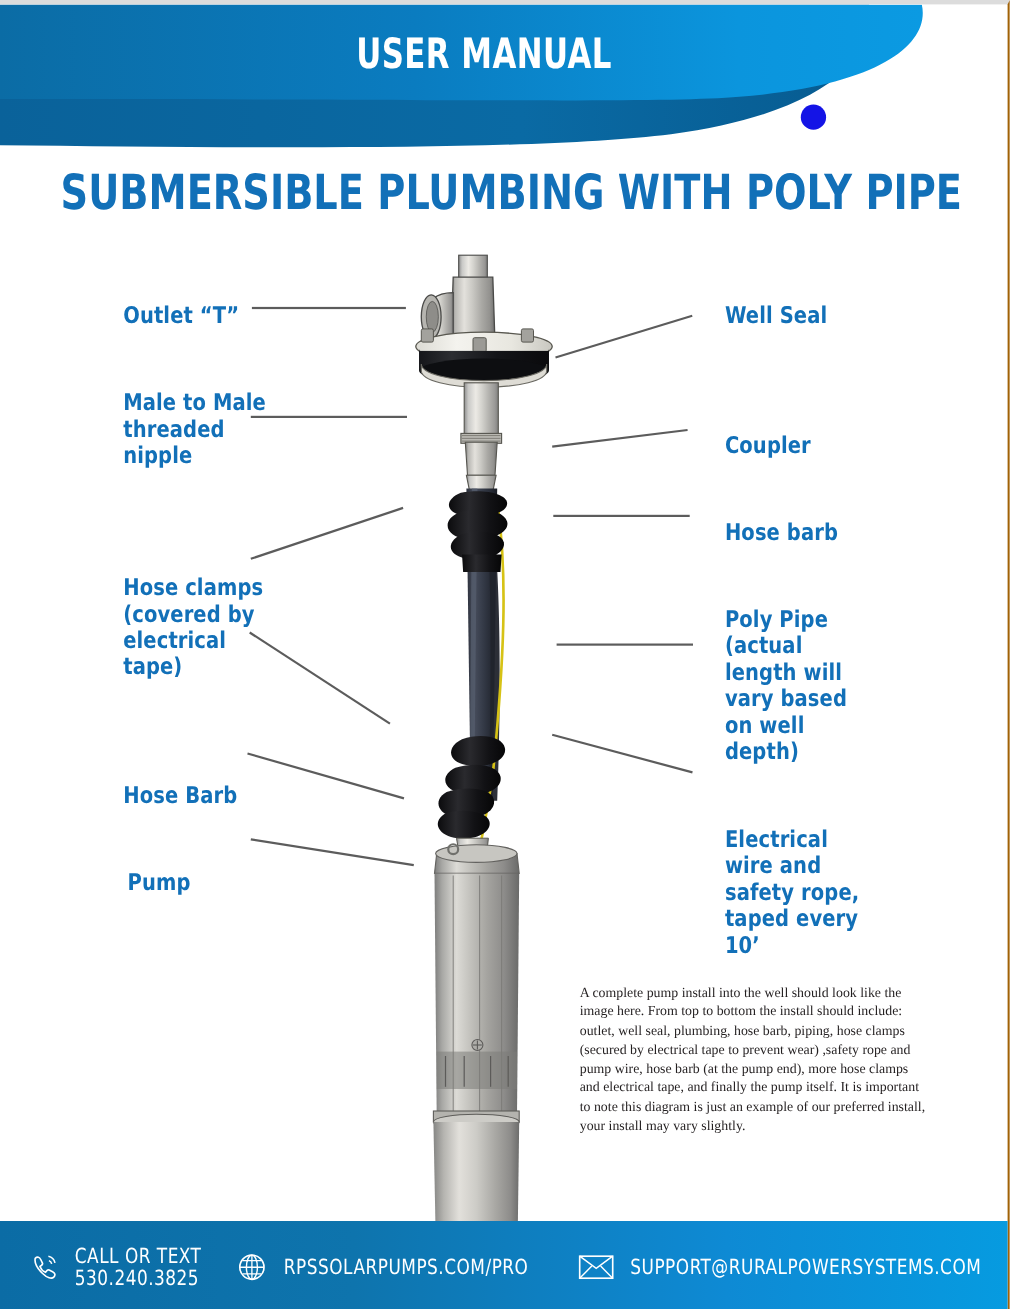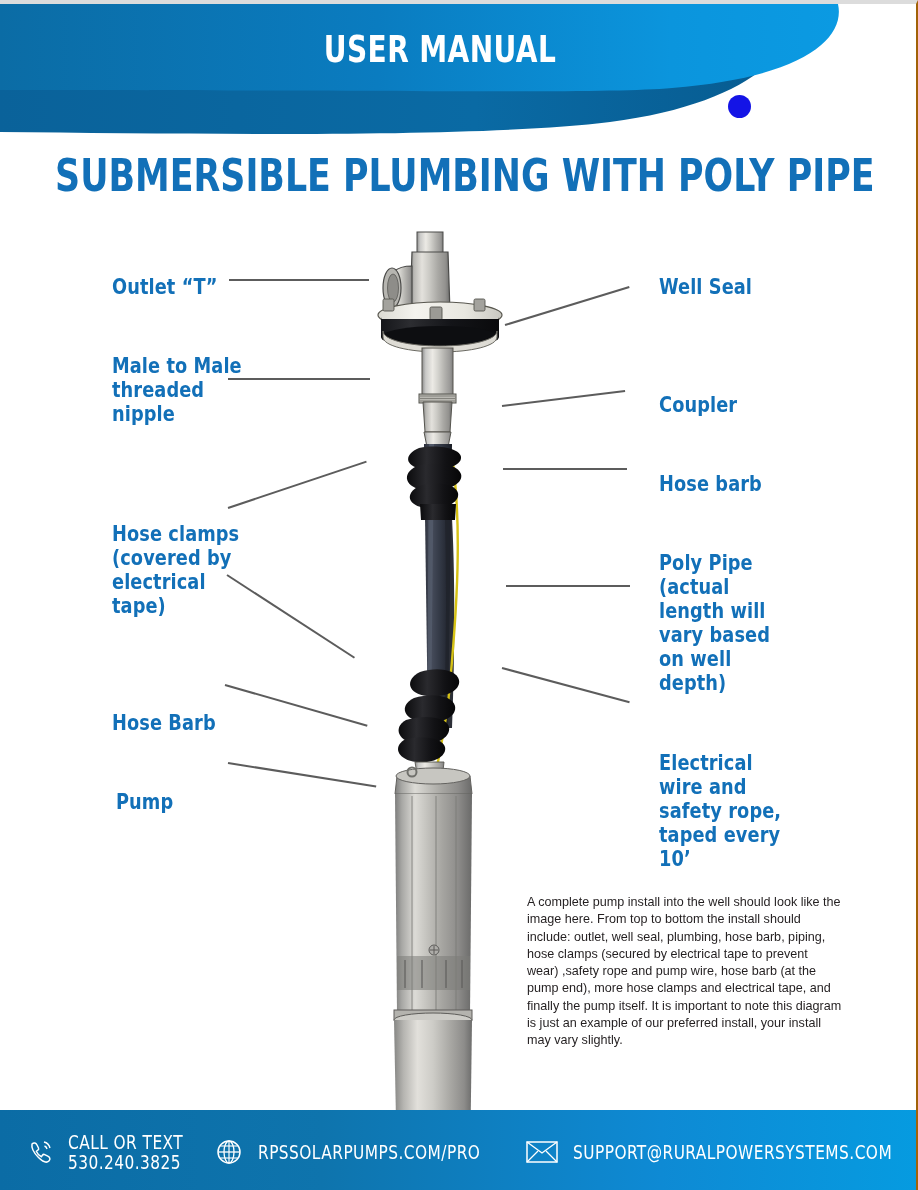--- a/index.html
+++ b/index.html
@@ -81,21 +81,21 @@
     position:absolute;
     height:0;
     border-top:2px solid #5c5c5c;
     transform-origin:left center;
   }
 
   
   .para{
     position:absolute;left:527px;top:890px;width:315px;
     color:#231f20;
-    font-family:Liberation Sans, sans-serif;
+    font-family:Liberation Serif, serif;
     font-size:12.6px;
     line-height:17.3px;
     text-align:left;
   }
 
   
   .footer{
     position:absolute;left:0;top:1106px;width:918px;height:84px;
     background:linear-gradient(90deg,#0b6ca5 0%,#0e74ad 35%,#0e8ad4 72%,#069be0 100%);
     display:flex;align-items:center;

